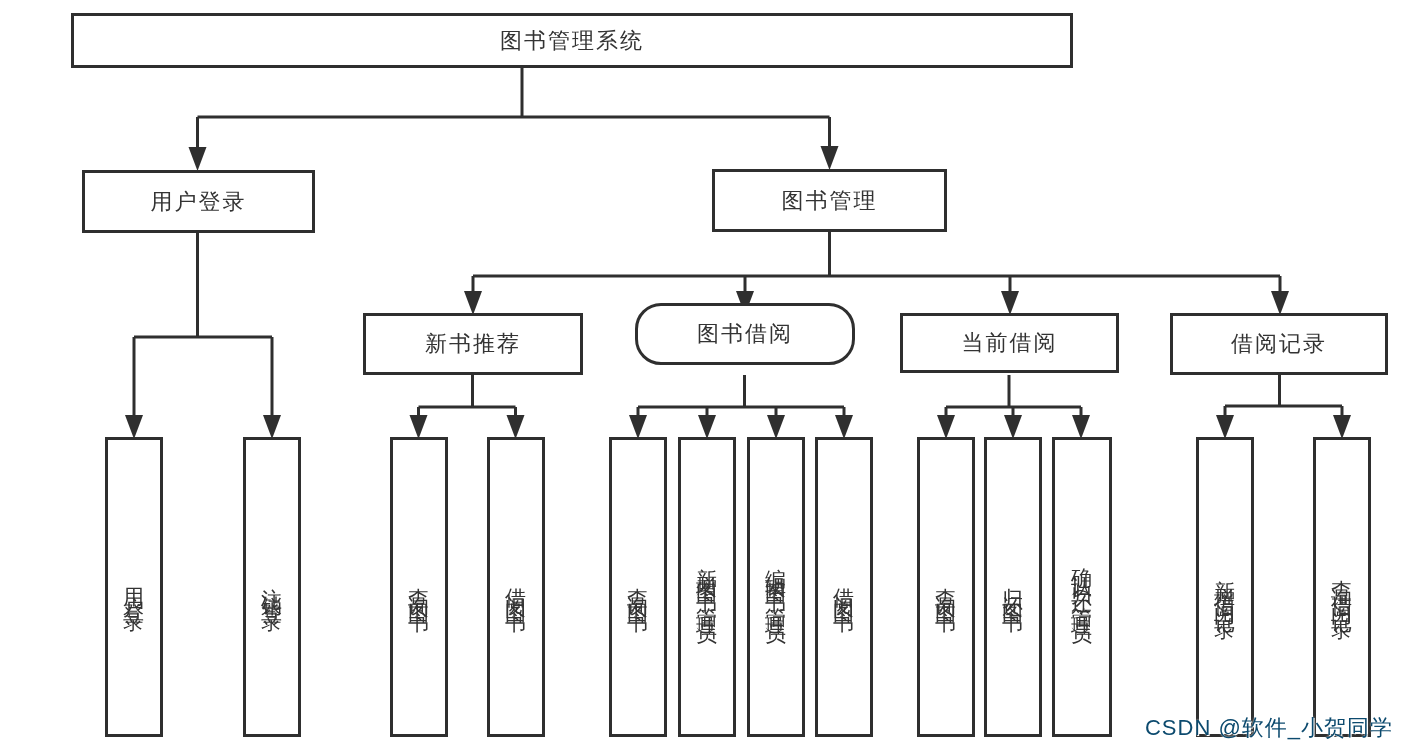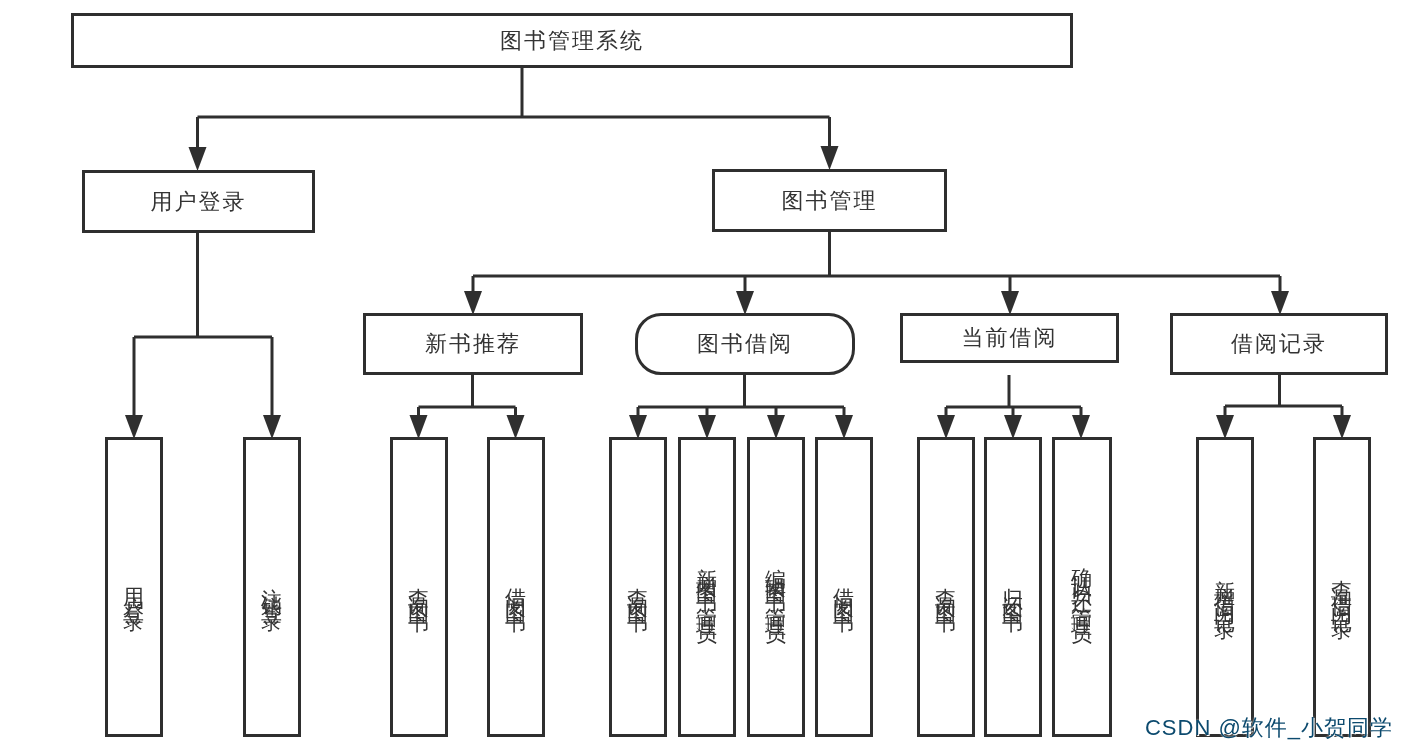--- a/index.html
+++ b/index.html
@@ -133,22 +133,22 @@
       <polygon points="1333,415 1351,415 1342,439"></polygon>
     </g>
   </svg>
 
   <div class="node" style="left:27px; top:13px; width:1002px; height:55px;margin-left:44px;">图书管理系统</div>
 
   <div class="node" style="left:82px; top:170px; width:233px; height:63px;">用户登录</div>
   <div class="node" style="left:712px; top:169px; width:235px; height:63px;">图书管理</div>
 
   <div class="node" style="left:363px; top:313px; width:220px; height:62px;">新书推荐</div>
-  <div class="node" style="left:635px; top:313px; width:220px; height:62px;border-radius:26px;">图书借阅</div>
-  <div class="node" style="left:900px; top:313px; width:219px; height:50px;">当前借阅</div>
+  <div class="node" style="left:635px; top:303px; width:220px; height:62px;border-radius:26px;">图书借阅</div>
+  <div class="node" style="left:900px; top:313px; width:219px; height:60px;">当前借阅</div>
   <div class="node" style="left:1170px; top:313px; width:218px; height:62px;">借阅记录</div>
 
   <div class="node vnode" style="left:105px; top:437px; width:58px; height:300px;">用户登录</div>
   <div class="node vnode" style="left:243px; top:437px; width:58px; height:300px;">注销登录</div>
 
   <div class="node vnode" style="left:390px; top:437px; width:58px; height:300px;">查询图书</div>
   <div class="node vnode" style="left:487px; top:437px; width:58px; height:300px;">借阅图书</div>
 
   <div class="node vnode" style="left:609px; top:437px; width:58px; height:300px;">查询图书</div>
   <div class="node vnode" style="left:678px; top:437px; width:58px; height:300px;">新增图书（管理员）</div>

